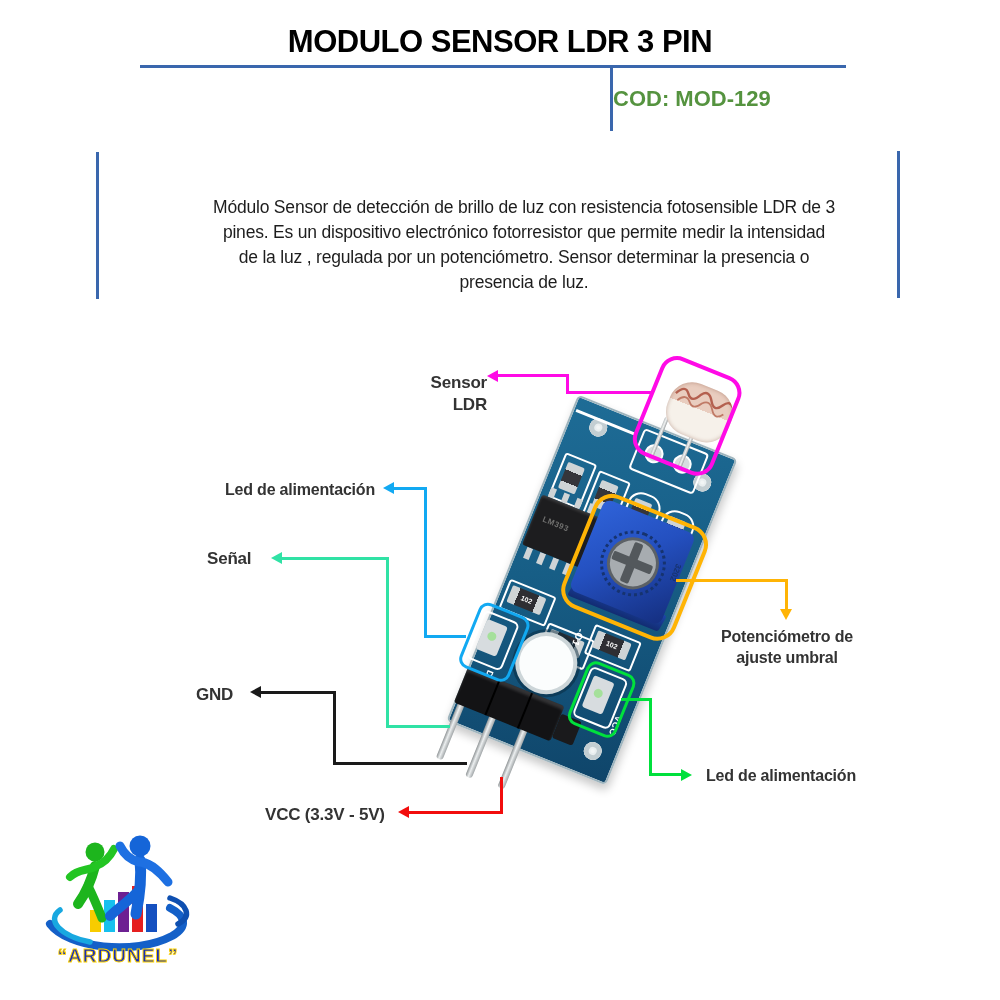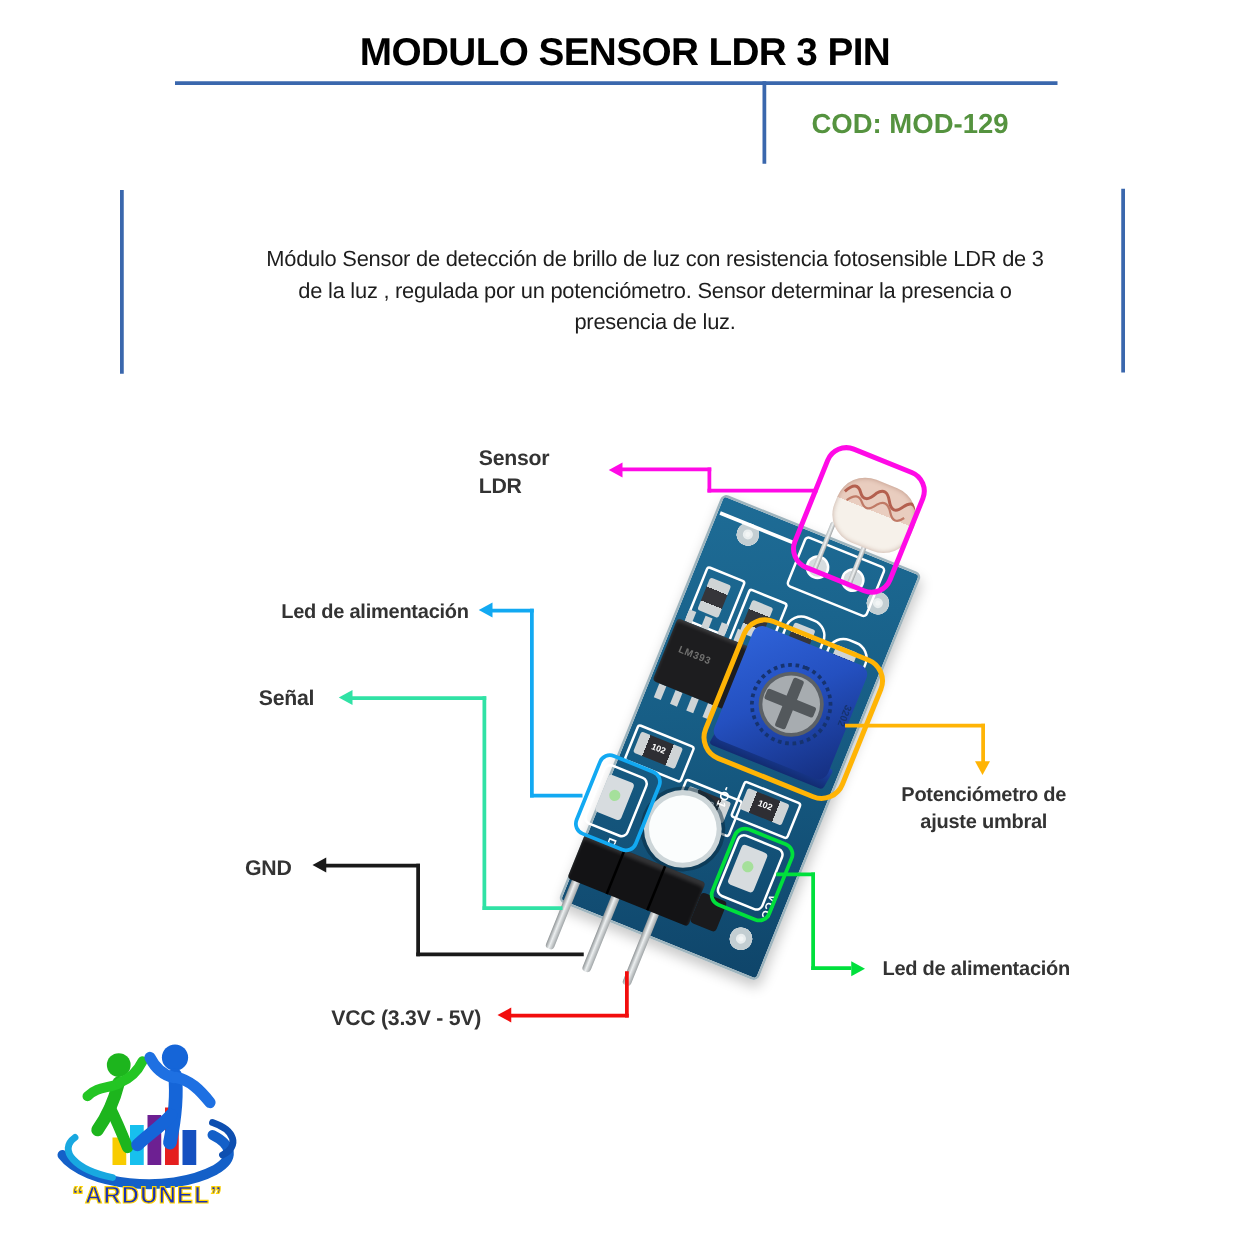--- a/index.html
+++ b/index.html
@@ -4,21 +4,21 @@
 <style>
   html,body{margin:0;padding:0;background:#fff;}
   #page{position:relative;width:1000px;height:1000px;background:#fff;overflow:hidden;
         font-family:"Liberation Sans",sans-serif;}
   .abs{position:absolute;}
   
   #title{left:0;top:24px;width:1000px;text-align:center;font-size:31px;font-weight:bold;
          color:#000;letter-spacing:-0.5px;}
   .rule{background:#3a67ad;}
   #cat-label{left:145px;top:86px;width:465px;text-align:center;font-size:22px;font-weight:bold;color:#2272b8;}
-  #code-label{left:613px;top:86px;width:230px;text-align:center;font-size:22px;font-weight:bold;color:#55933f;}
+  #code-label{left:613px;top:86px;width:230px;text-align:left;font-size:22px;font-weight:bold;color:#55933f;}
   
   .desc-line{width:800px;text-align:center;font-size:17.5px;line-height:25px;color:#1d1d1d;letter-spacing:-0.2px;}
   
   .lbl{position:absolute;font-weight:bold;color:#333;font-size:17px;letter-spacing:-0.2px;z-index:8;}
   .prelbl{white-space:pre-line;}
   
   .callout{position:absolute;left:0;top:0;width:1000px;height:1000px;pointer-events:none;z-index:7;}
   .seg{position:absolute;background:currentColor;}
   .ah{position:absolute;width:0;height:0;border-style:solid;}
   .ah-left{border-width:6.5px 11px 6.5px 0;border-color:transparent currentColor transparent transparent;}
@@ -50,20 +50,21 @@
 
   <div class="abs" id="title">MODULO SENSOR LDR 3 PIN</div>
   <div class="abs rule" style="left:140px;top:65px;width:706px;height:3px;"></div>
   <div class="abs rule" style="left:610px;top:65px;width:3px;height:66px;"></div>
   <div class="abs" id="code-label">COD: MOD-129</div>
 
   <div class="abs rule" style="left:96px;top:152px;width:3px;height:147px;"></div>
   <div class="abs rule" style="left:897px;top:151px;width:3px;height:147px;"></div>
   <div class="abs" style="left:100px;top:195px;padding-left:24px;">
     <div class="desc-line">Módulo Sensor de detección  de brillo de luz con resistencia fotosensible LDR de 3</div>
+    <div class="desc-line">pines. Es un dispositivo electrónico fotorresistor que permite medir la intensidad</div>
     <div class="desc-line">de la luz , regulada por un potenciómetro.  Sensor determinar la presencia o</div>
     <div class="desc-line">presencia de luz.</div>
   </div>
 
   <div id="board">
 
     <div class="hole" style="left:20px;top:12px;"></div>
     <div class="hole" style="left:137px;top:24px;"></div>
     <div class="hole" style="left:4px;top:306px;"></div>
     <div class="hole" style="left:136px;top:314px;"></div>
@@ -195,21 +196,21 @@
     <div class="ah ah-down" style="left:780px;top:609px;"></div>
   </div>
 
   <div class="callout" style="color:#00e03c;">
     <div class="seg" style="left:621px;top:698px;width:31px;height:3px;"></div>
     <div class="seg" style="left:649px;top:698px;width:3px;height:78px;"></div>
     <div class="seg" style="left:649px;top:773px;width:32px;height:3px;"></div>
     <div class="ah ah-right" style="left:681px;top:769px;"></div>
   </div>
 
-  <div class="lbl prelbl" style="left:383px;top:356px;width:104px;text-align:left;line-height:22px;">Sensor
+  <div class="lbl prelbl" style="left:383px;top:372px;width:104px;text-align:right;line-height:22px;">Sensor
 LDR</div>
   <div class="lbl" style="left:168px;top:481px;width:207px;text-align:right;font-size:16px;">Led de alimentación</div>
   <div class="lbl" style="left:207px;top:549px;">Señal</div>
   <div class="lbl" style="left:196px;top:685px;">GND</div>
   <div class="lbl" style="left:265px;top:805px;">VCC (3.3V - 5V)</div>
   <div class="lbl prelbl" style="left:702px;top:626px;width:170px;text-align:center;font-size:16px;line-height:21px;">Potenciómetro de
 ajuste umbral</div>
   <div class="lbl" style="left:706px;top:767px;font-size:16px;">Led de alimentación</div>
 
   <svg class="abs" style="left:38px;top:820px;" width="160" height="150" viewBox="0 0 160 150">

